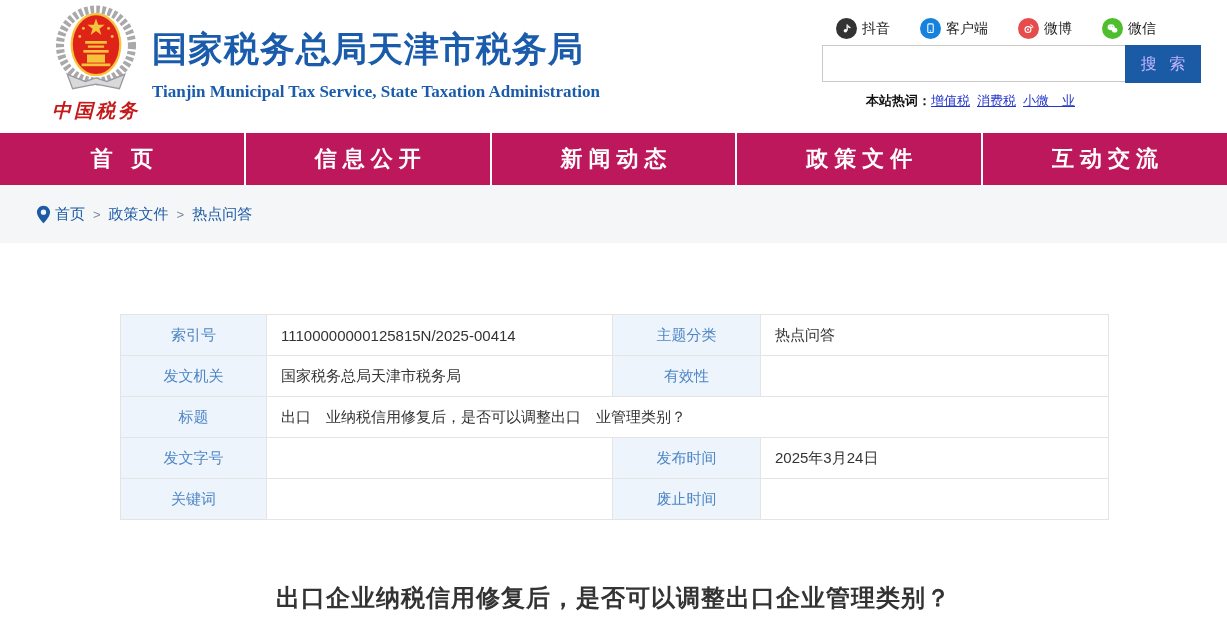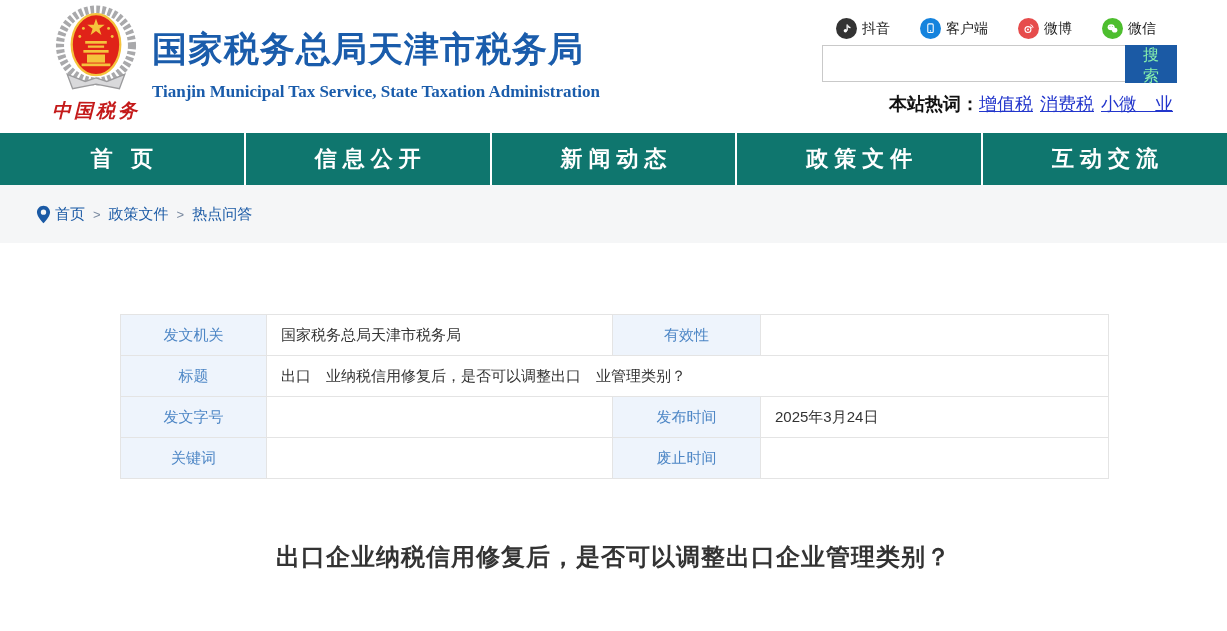--- a/index.html
+++ b/index.html
@@ -24,29 +24,29 @@
                         align-items:center; justify-content:center; }
   .badge.douyin { background:#333333; }
   .badge.client { background:#1583dd; }
   .badge.weibo  { background:#e64c4c; }
   .badge.wechat { background:#4dbe2e; }
   .social-label { font-size:14px; color:#222; }
 
   .search-row { position:absolute; left:822px; top:45px; display:flex; }
   .search-input { width:303px; height:37px; border:1px solid #c9c9c9; border-right:none;
                   padding:0 8px; font-size:15px; outline:none; }
-  .search-button { width:52px; height:38px; background:#1b5aa5; color:#86efac; border:none;
+  .search-button { width:76px; height:38px; background:#1b5aa5; color:#c4b5fd; border:none;
                    font-size:16px; letter-spacing:4px; cursor:pointer; padding-left:4px; }
 
-  .hotwords { position:absolute; left:866px; top:92px; font-size:18px; white-space:nowrap;margin-left:23px; }
+  .hotwords { position:absolute; left:866px; top:92px; font-size:13px; white-space:nowrap; }
   .hotwords .prefix { font-weight:bold; color:#111; }
   .hotwords a { color:#2336cc; text-decoration:underline; margin-right:7px; cursor:pointer; }
 
   
-  .nav { display:flex; width:100%; height:52px; background:#0f766e; }
+  .nav { display:flex; width:100%; height:52px; background:#be185d; }
   .nav-item { flex:1; display:flex; align-items:center; justify-content:center;
               color:#fff; font-size:22px; font-weight:bold; letter-spacing:6px;
               padding-left:6px; cursor:pointer; }
   .nav-item + .nav-item { border-left:2px solid #fff;text-align:center; }
 
   
   .breadcrumb-bar { width:100%; height:58px; background:#f5f6f7; display:flex;
                     align-items:center; padding-left:36px; }
   .breadcrumb { display:flex; align-items:center; gap:8px; font-size:15px; color:#1b5aa5; }
   .crumb { color:#1b5aa5; cursor:pointer; }
@@ -176,20 +176,26 @@
 <div class="main">
 
   <table class="meta">
     <colgroup>
         <col style="width:146px">
         <col style="width:346px">
         <col style="width:148px">
         <col style="width:348px">
       </colgroup>
     <tbody>
+        <tr>
+      <td class="lbl">索引号</td>
+      <td class="val">11100000000125815N/2025-00414</td>
+      <td class="lbl">主题分类</td>
+      <td class="val">热点问答</td>
+    </tr>
     <tr>
       <td class="lbl">发文机关</td>
       <td class="val">国家税务总局天津市税务局</td>
       <td class="lbl">有效性</td>
       <td class="val"></td>
     </tr>
     <tr>
       <td class="lbl">标题</td>
       <td class="val" colspan="3">出口　业纳税信用修复后，是否可以调整出口　业管理类别？</td>
     </tr>

